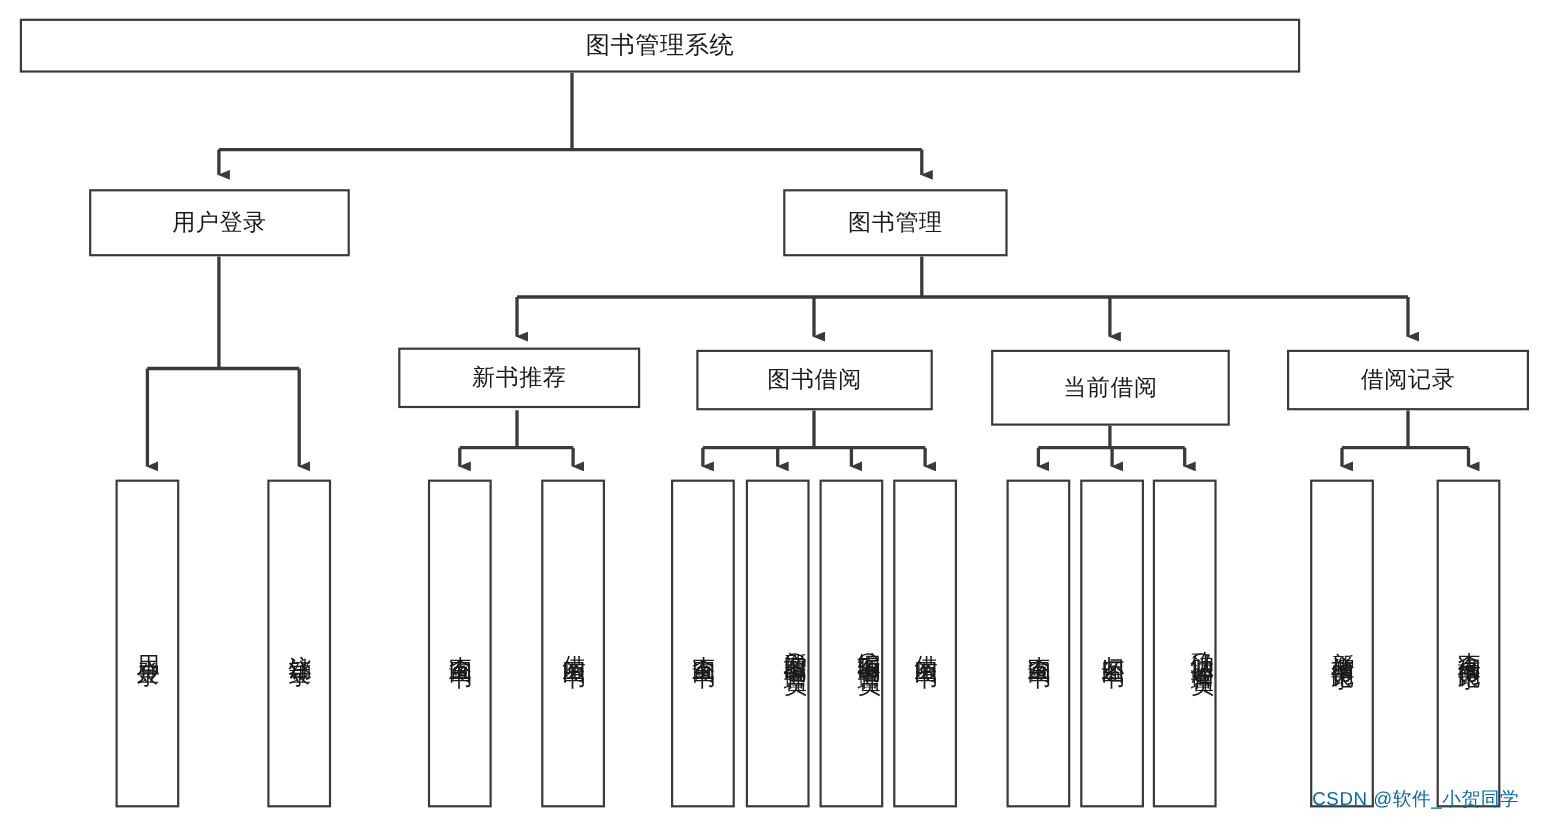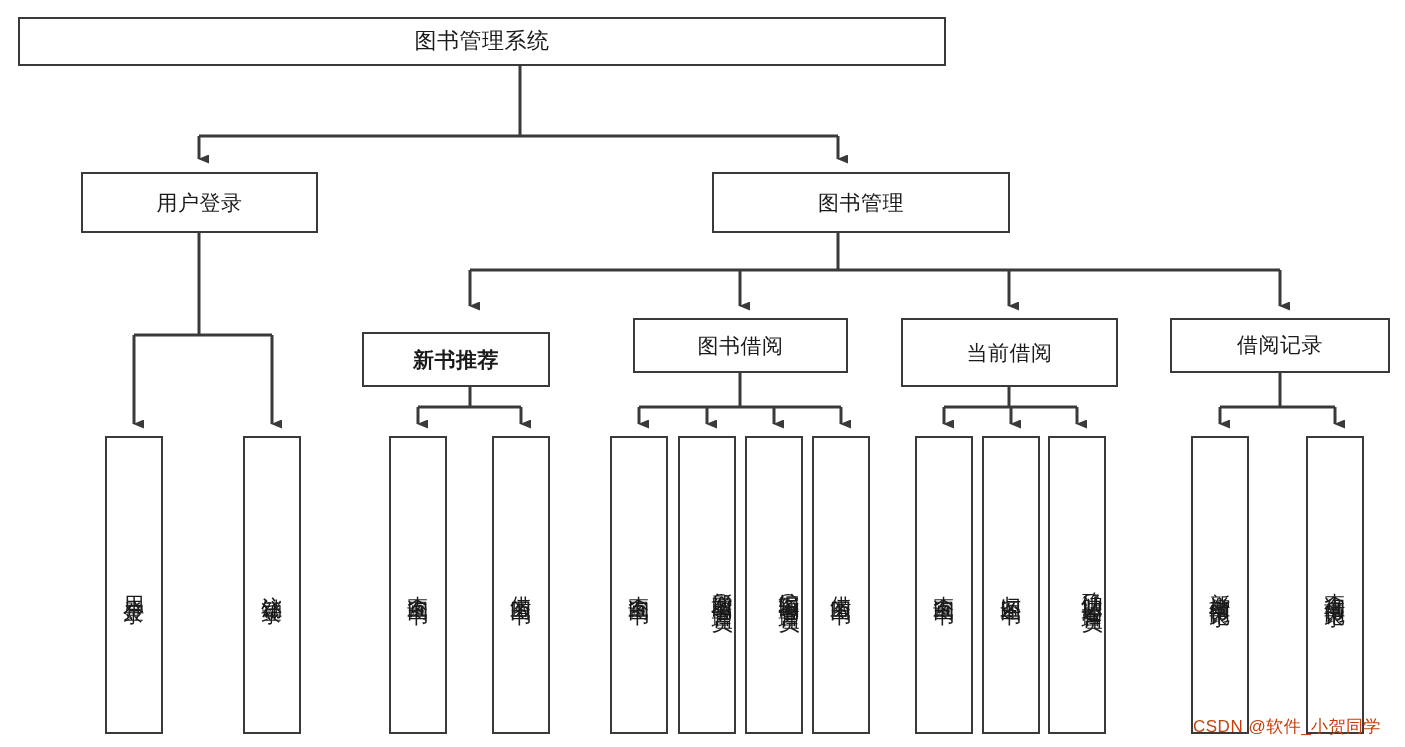--- a/index.html
+++ b/index.html
@@ -53,21 +53,21 @@
     justify-content: center;
     padding-top: 6px;
   }
   .node-v.center-v {
     align-items: center;
     padding-top: 0;
   }
   .watermark {
     position: absolute;
     font-size: 17px;
-    color: #c2410c;
+    color: #0369a1;
     white-space: nowrap;
     letter-spacing: 0.5px;
   }
 </style>
 </head>
 <body>
 
 <div id="canvas">
 
   <svg class="edges" viewBox="0 0 1405 747">
@@ -113,26 +113,26 @@
       <path d="M1011,407 L1011,424" marker-end="url(#arrow)"></path>
       <path d="M1077,407 L1077,424" marker-end="url(#arrow)"></path>
 
       <path d="M1280,373 L1280,407"></path>
       <path d="M1220,407 L1335,407"></path>
       <path d="M1220,407 L1220,424" marker-end="url(#arrow)"></path>
       <path d="M1335,407 L1335,424" marker-end="url(#arrow)"></path>
     </g>
   </svg>
 
-  <div class="node node-h node-root" style="left:18px; top:17px; width:928px; height:49px;">图书管理系统</div>
+  <div class="node node-h node-root" style="left:18px; top:17px; width:1164px; height:49px;">图书管理系统</div>
 
   <div class="node node-h" style="left:81px; top:172px; width:237px; height:61px;">用户登录</div>
-  <div class="node node-h" style="left:712px; top:172px; width:298px; height:61px;">图书管理</div>
+  <div class="node node-h" style="left:712px; top:172px; width:204px; height:61px;">图书管理</div>
 
-  <div class="node node-h" style="left:362px; top:332px; width:188px; height:55px;font-weight:bold;">新书推荐</div>
+  <div class="node node-h" style="left:362px; top:316px; width:220px; height:55px;">新书推荐</div>
   <div class="node node-h" style="left:633px; top:318px; width:215px; height:55px;">图书借阅</div>
   <div class="node node-h" style="left:901px; top:318px; width:217px; height:69px;">当前借阅</div>
   <div class="node node-h" style="left:1170px; top:318px; width:220px; height:55px;font-family:Liberation Serif, serif;">借阅记录</div>
 
   <div class="node node-v center-v" style="left:105px; top:436px; width:58px; height:298px;">用户登录</div>
   <div class="node node-v center-v" style="left:243px; top:436px; width:58px; height:298px;">注销登录</div>
 
   <div class="node node-v center-v" style="left:389px; top:436px; width:58px; height:298px;">查询图书</div>
   <div class="node node-v center-v" style="left:492px; top:436px; width:58px; height:298px;">借阅图书</div>
 

